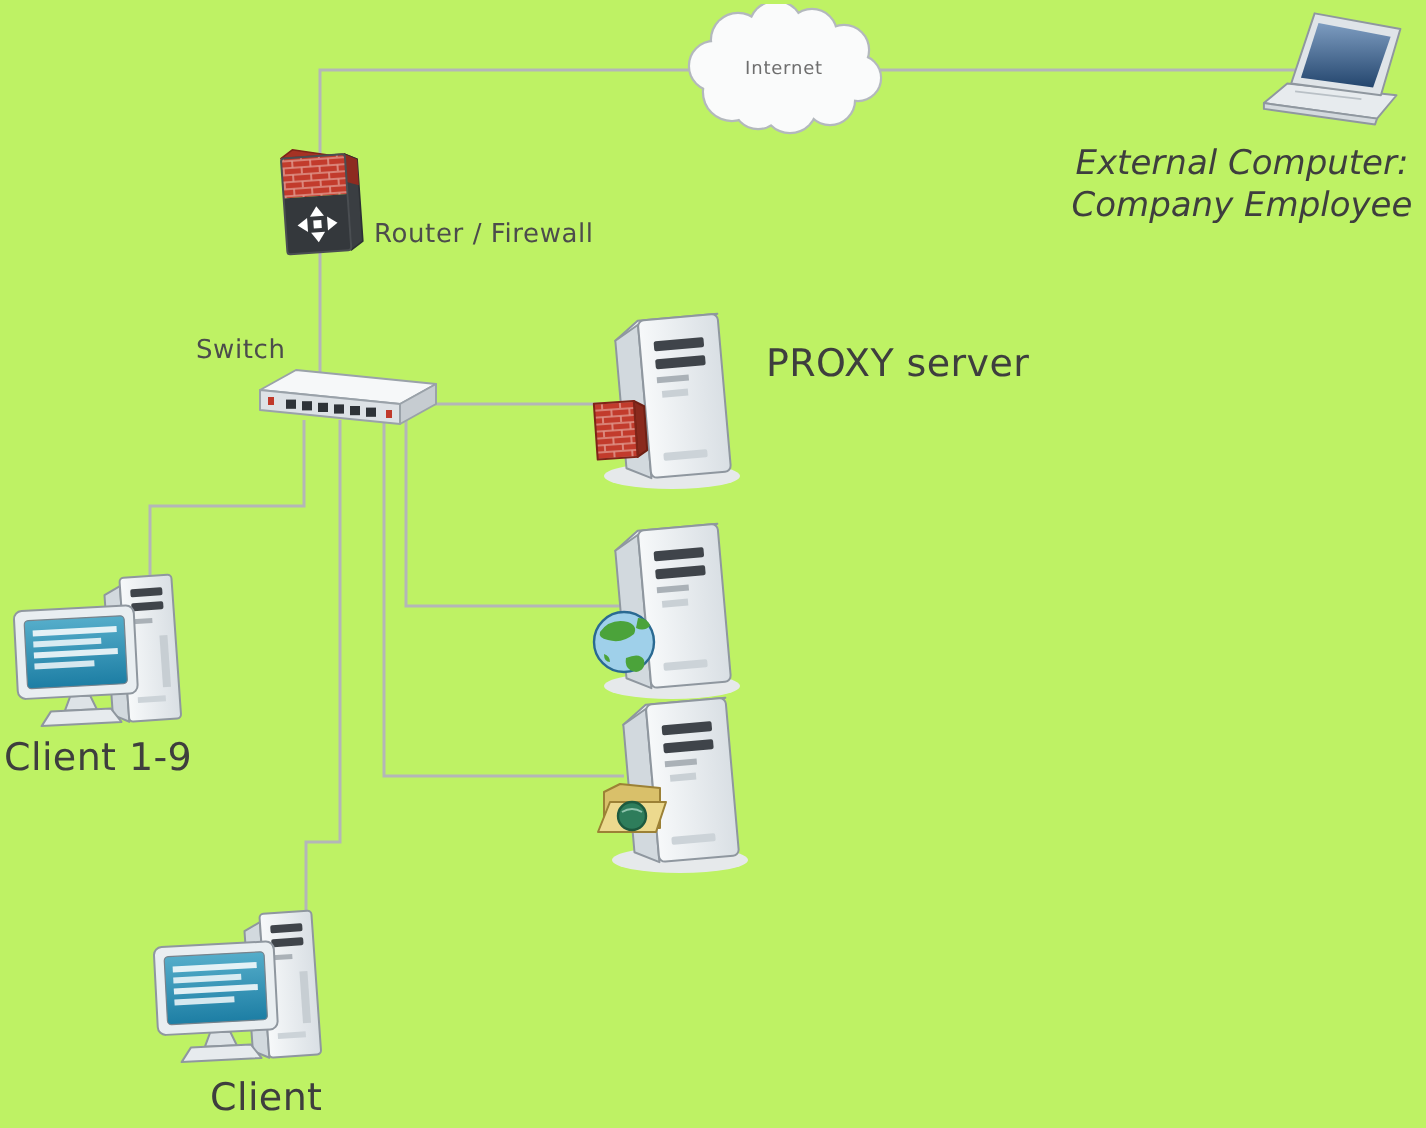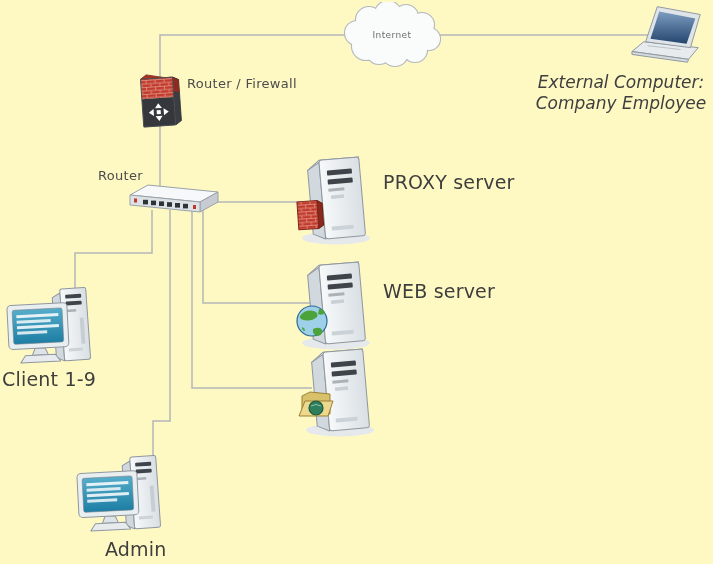--- a/index.html
+++ b/index.html
@@ -1,16 +1,16 @@
 <!DOCTYPE html>
 <html><head>
 <meta charset="utf-8">
 <style>
   html,body{margin:0;padding:0;background:#ffffff;}
-  #stage{position:relative;width:713px;height:564px;background:#fef9c3;overflow:hidden;
+  #stage{position:relative;width:713px;height:564px;background:#bef264;overflow:hidden;
          font-family:"DejaVu Sans","Liberation Sans",sans-serif;}
   .abs{position:absolute;}
   svg{display:block;}
   .lbl{position:absolute;color:#3e3e3e;white-space:nowrap;}
   .lbl-big{font-size:19px;letter-spacing:0.2px;text-align:center;}
   .lbl-small{font-size:13px;color:#4c4c4c;letter-spacing:0.3px;}
   #internet-label{width:112px;text-align:center;font-size:9px;color:#6e6e6e;letter-spacing:0.4px;white-space:nowrap;}
   #external-label{width:182px;text-align:center;font-size:17px;line-height:21px;white-space:pre-line;font-style:italic;}
 </style>
 </head>
@@ -143,23 +143,23 @@
         <g fill="#ffffff">
           <polygon points="22,31 18.5,36 25.5,36"></polygon>
           <polygon points="22,49 18.5,44 25.5,44"></polygon>
           <polygon points="12,40 17,36.5 17,43.5"></polygon>
           <polygon points="32,40 27,36.5 27,43.5"></polygon>
           <rect x="20" y="38" width="4" height="4"></rect>
         </g>
       </g>
     </svg>
   </div>
-  <div class="lbl lbl-small" style="left:187px;top:76px">Router / Firewall</div>
-
-  <div class="lbl lbl-small" style="left:98px;top:168px">Router</div>
+  <div class="lbl lbl-small" style="left:187px;top:110px">Router / Firewall</div>
+
+  <div class="lbl lbl-small" style="left:98px;top:168px">Switch</div>
   <div class="abs" style="left:128px;top:183px">
     <svg width="92" height="36" viewBox="0 0 92 36">
       <g stroke="#9aa2a9" stroke-linejoin="round">
         <polygon points="2,12 20,2 90,9 72,19" fill="#f6f8f9"></polygon>
         <polygon points="72,19 90,9 90,19 72,29" fill="#c6ccd1"></polygon>
         <polygon points="2,12 72,19 72,29 2,22" fill="#dde2e6"></polygon>
       </g>
       <g fill="#2e3338">
         <rect x="15" y="16.8" width="5" height="4.6"></rect>
         <rect x="23" y="17.6" width="5" height="4.6"></rect>
@@ -189,21 +189,20 @@
       <use href="#sym-tower"></use>
       <g>
         <circle cx="18" cy="66" r="15" fill="#9fd0ea" stroke="#2a6a92" stroke-width="1.2"></circle>
         <path d="M6,61 q5,-7 14,-5 q5,2 3,6 q-6,5 -13,3 q-5,-1 -4,-4 Z" fill="#4ba33a"></path>
         <path d="M19,74 q7,-3 9,1 q1,5 -4,6 q-6,-1 -5,-7 Z" fill="#4ba33a"></path>
         <path d="M25,54 q5,0 6,4 q-3,3 -7,1 Z" fill="#4ba33a"></path>
         <path d="M8,72 q3,1 3,4 q-3,0 -3,-4 Z" fill="#4ba33a"></path>
       </g>
     </svg>
   </div>
-  <div class="lbl lbl-big" style="left:383px;top:280px">WEB server</div>
 
   <div class="abs" style="left:298px;top:342px">
     <svg width="82" height="97" viewBox="0 0 82 97">
       <use href="#sym-tower"></use>
       <g transform="translate(1,48)" stroke-linejoin="round">
         <polygon points="3,6 11,2 31,4 31,24 3,24" fill="#d9c06a" stroke="#9c8136"></polygon>
         <polygon points="0,26 6,11 34,11 29,26" fill="#ecd98e" stroke="#9c8136"></polygon>
         <circle cx="17" cy="18" r="7" fill="#2e7d5b" stroke="#1d5a3f" stroke-width="1.2"></circle>
         <path d="M12,16 q5,-3 10,0" stroke="#8fc4ad" stroke-width="1" fill="none"></path>
       </g>
@@ -215,15 +214,15 @@
         <use href="#sym-workstation"></use>
       </svg>
   </div>
   <div class="lbl lbl-big" style="left:2px;top:368px">Client 1-9</div>
 
   <div class="abs" style="left:74px;top:446px">
     <svg width="100" height="92" viewBox="0 0 100 92">
         <use href="#sym-workstation"></use>
       </svg>
   </div>
-  <div class="lbl lbl-big" style="left:105px;top:538px">Admin</div>
+  <div class="lbl lbl-big" style="left:105px;top:538px">Client</div>
 
 </div>
 
 </body></html>

